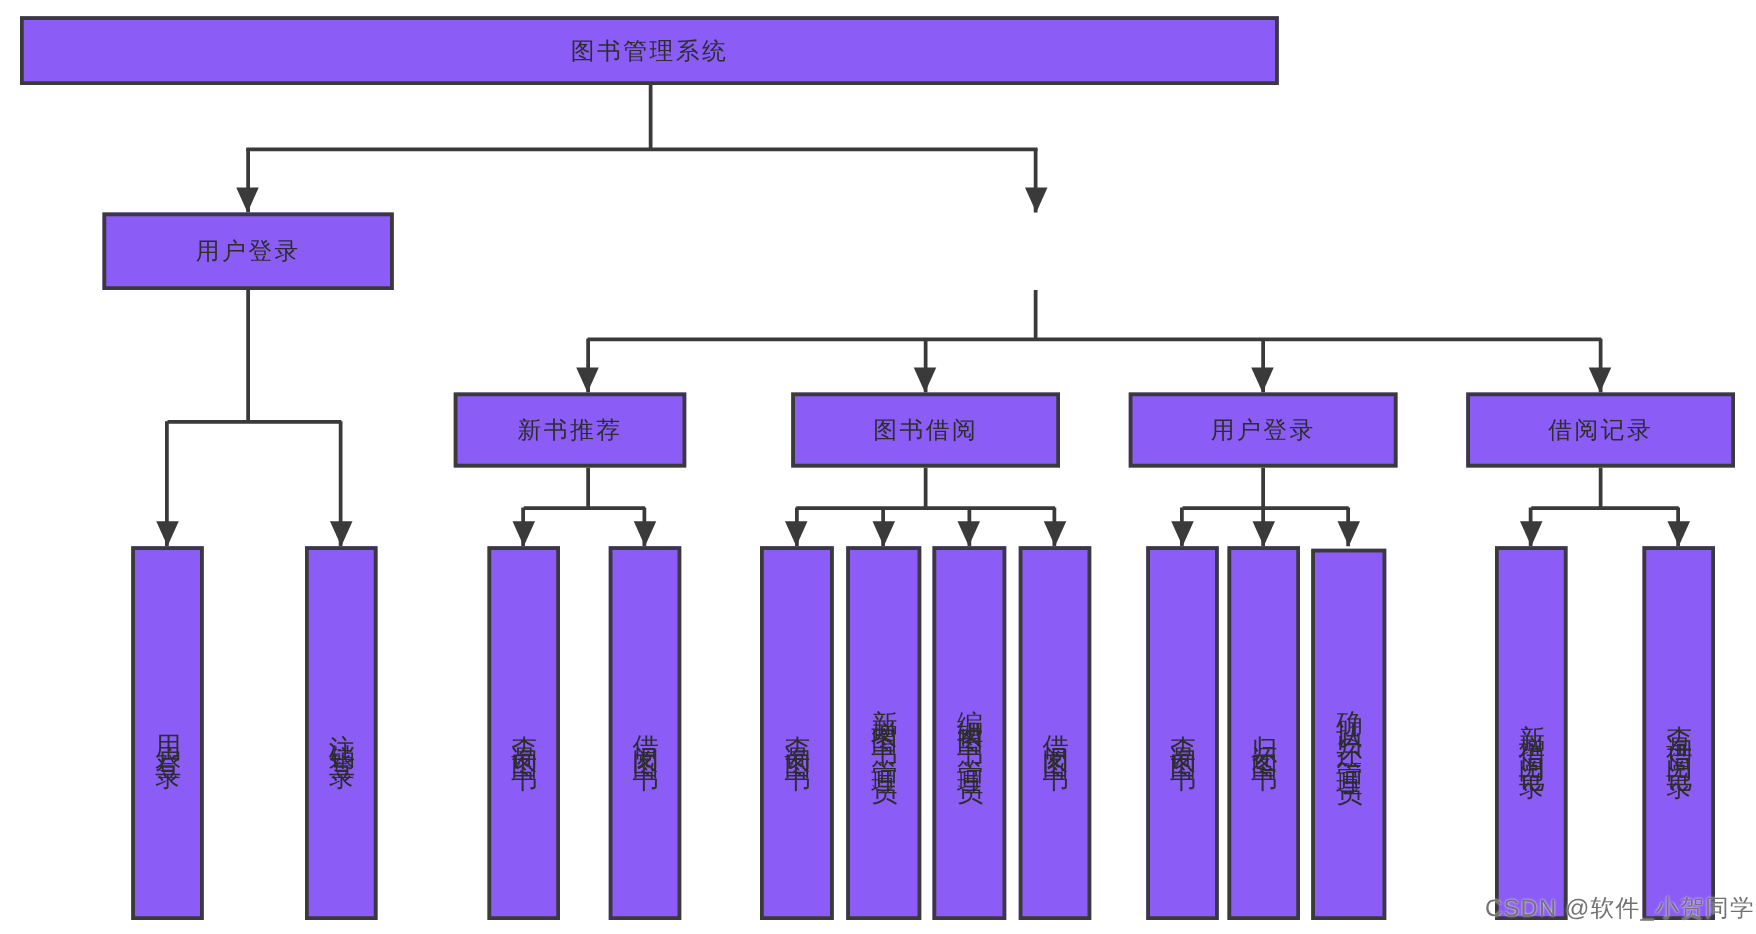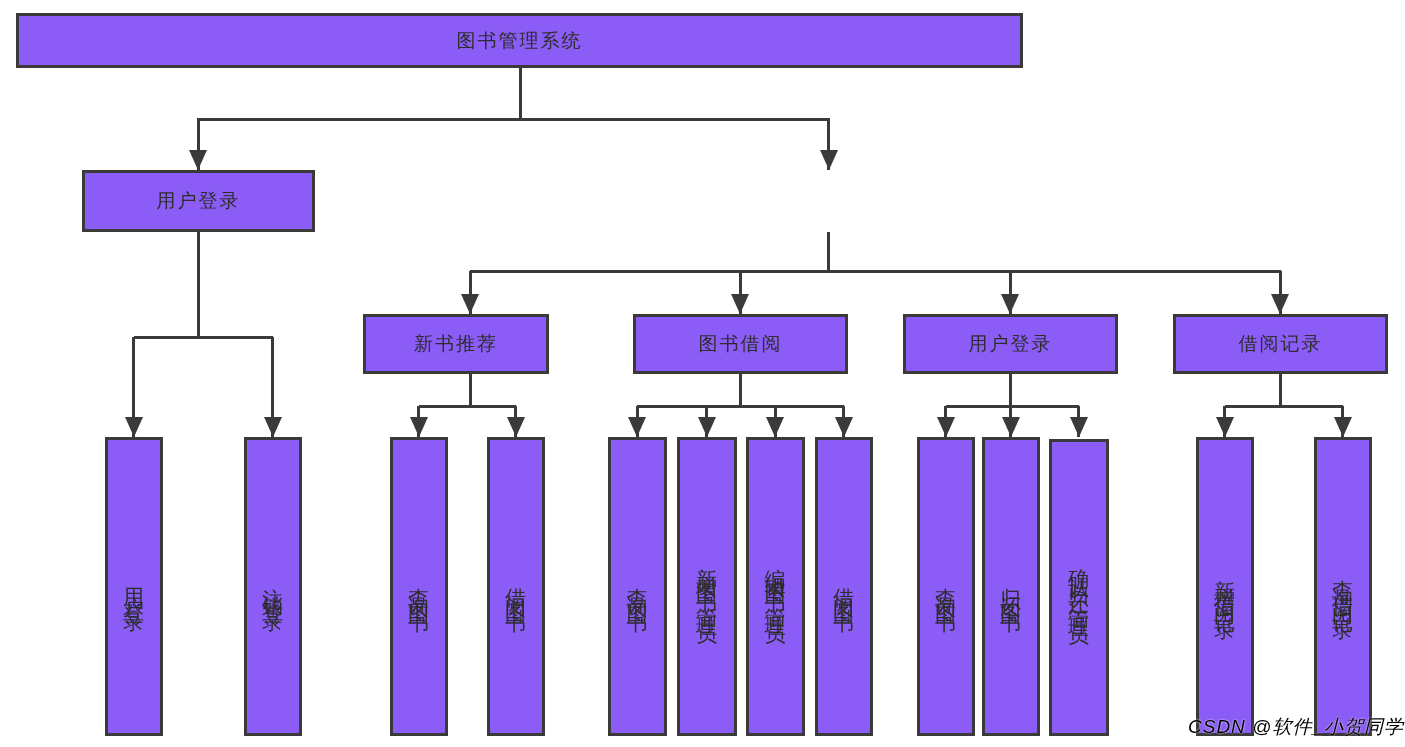--- a/index.html
+++ b/index.html
@@ -12,22 +12,22 @@
   .leaf .vtext { writing-mode:vertical-rl; text-orientation:mixed;
                  font-size:21px; color:#2d2d2d; letter-spacing:8px; line-height:1; }
 
   .vline { position:absolute; width:3px; background:#3a3a3a; }
   .hline { position:absolute; height:3px; background:#3a3a3a; }
   .arrow { position:absolute; width:0; height:0;
            border-left:9px solid transparent; border-right:9px solid transparent;
            border-top:20px solid #3a3a3a; }
 
   .watermark { position:absolute; left:1188px; top:714px; font-size:19px;
-               color:#000000; letter-spacing:1px; white-space:nowrap; z-index:5;
-               text-shadow:0 0 2px #ffffff;font-style:italic; }
+               color:#737373; letter-spacing:1px; white-space:nowrap; z-index:5;
+               text-shadow:0 0 2px #ffffff; }
 </style>
 </head>
 <body>
 
 <div id="canvas">
 
   <div class="vline" style="left:519px;top:68px;height:51px"></div>
   <div class="hline" style="left:197px;top:118px;width:633px"></div>
   <div class="vline" style="left:197px;top:119px;height:51px"></div>
   <div class="arrow" style="left:189px;top:150px"></div>

